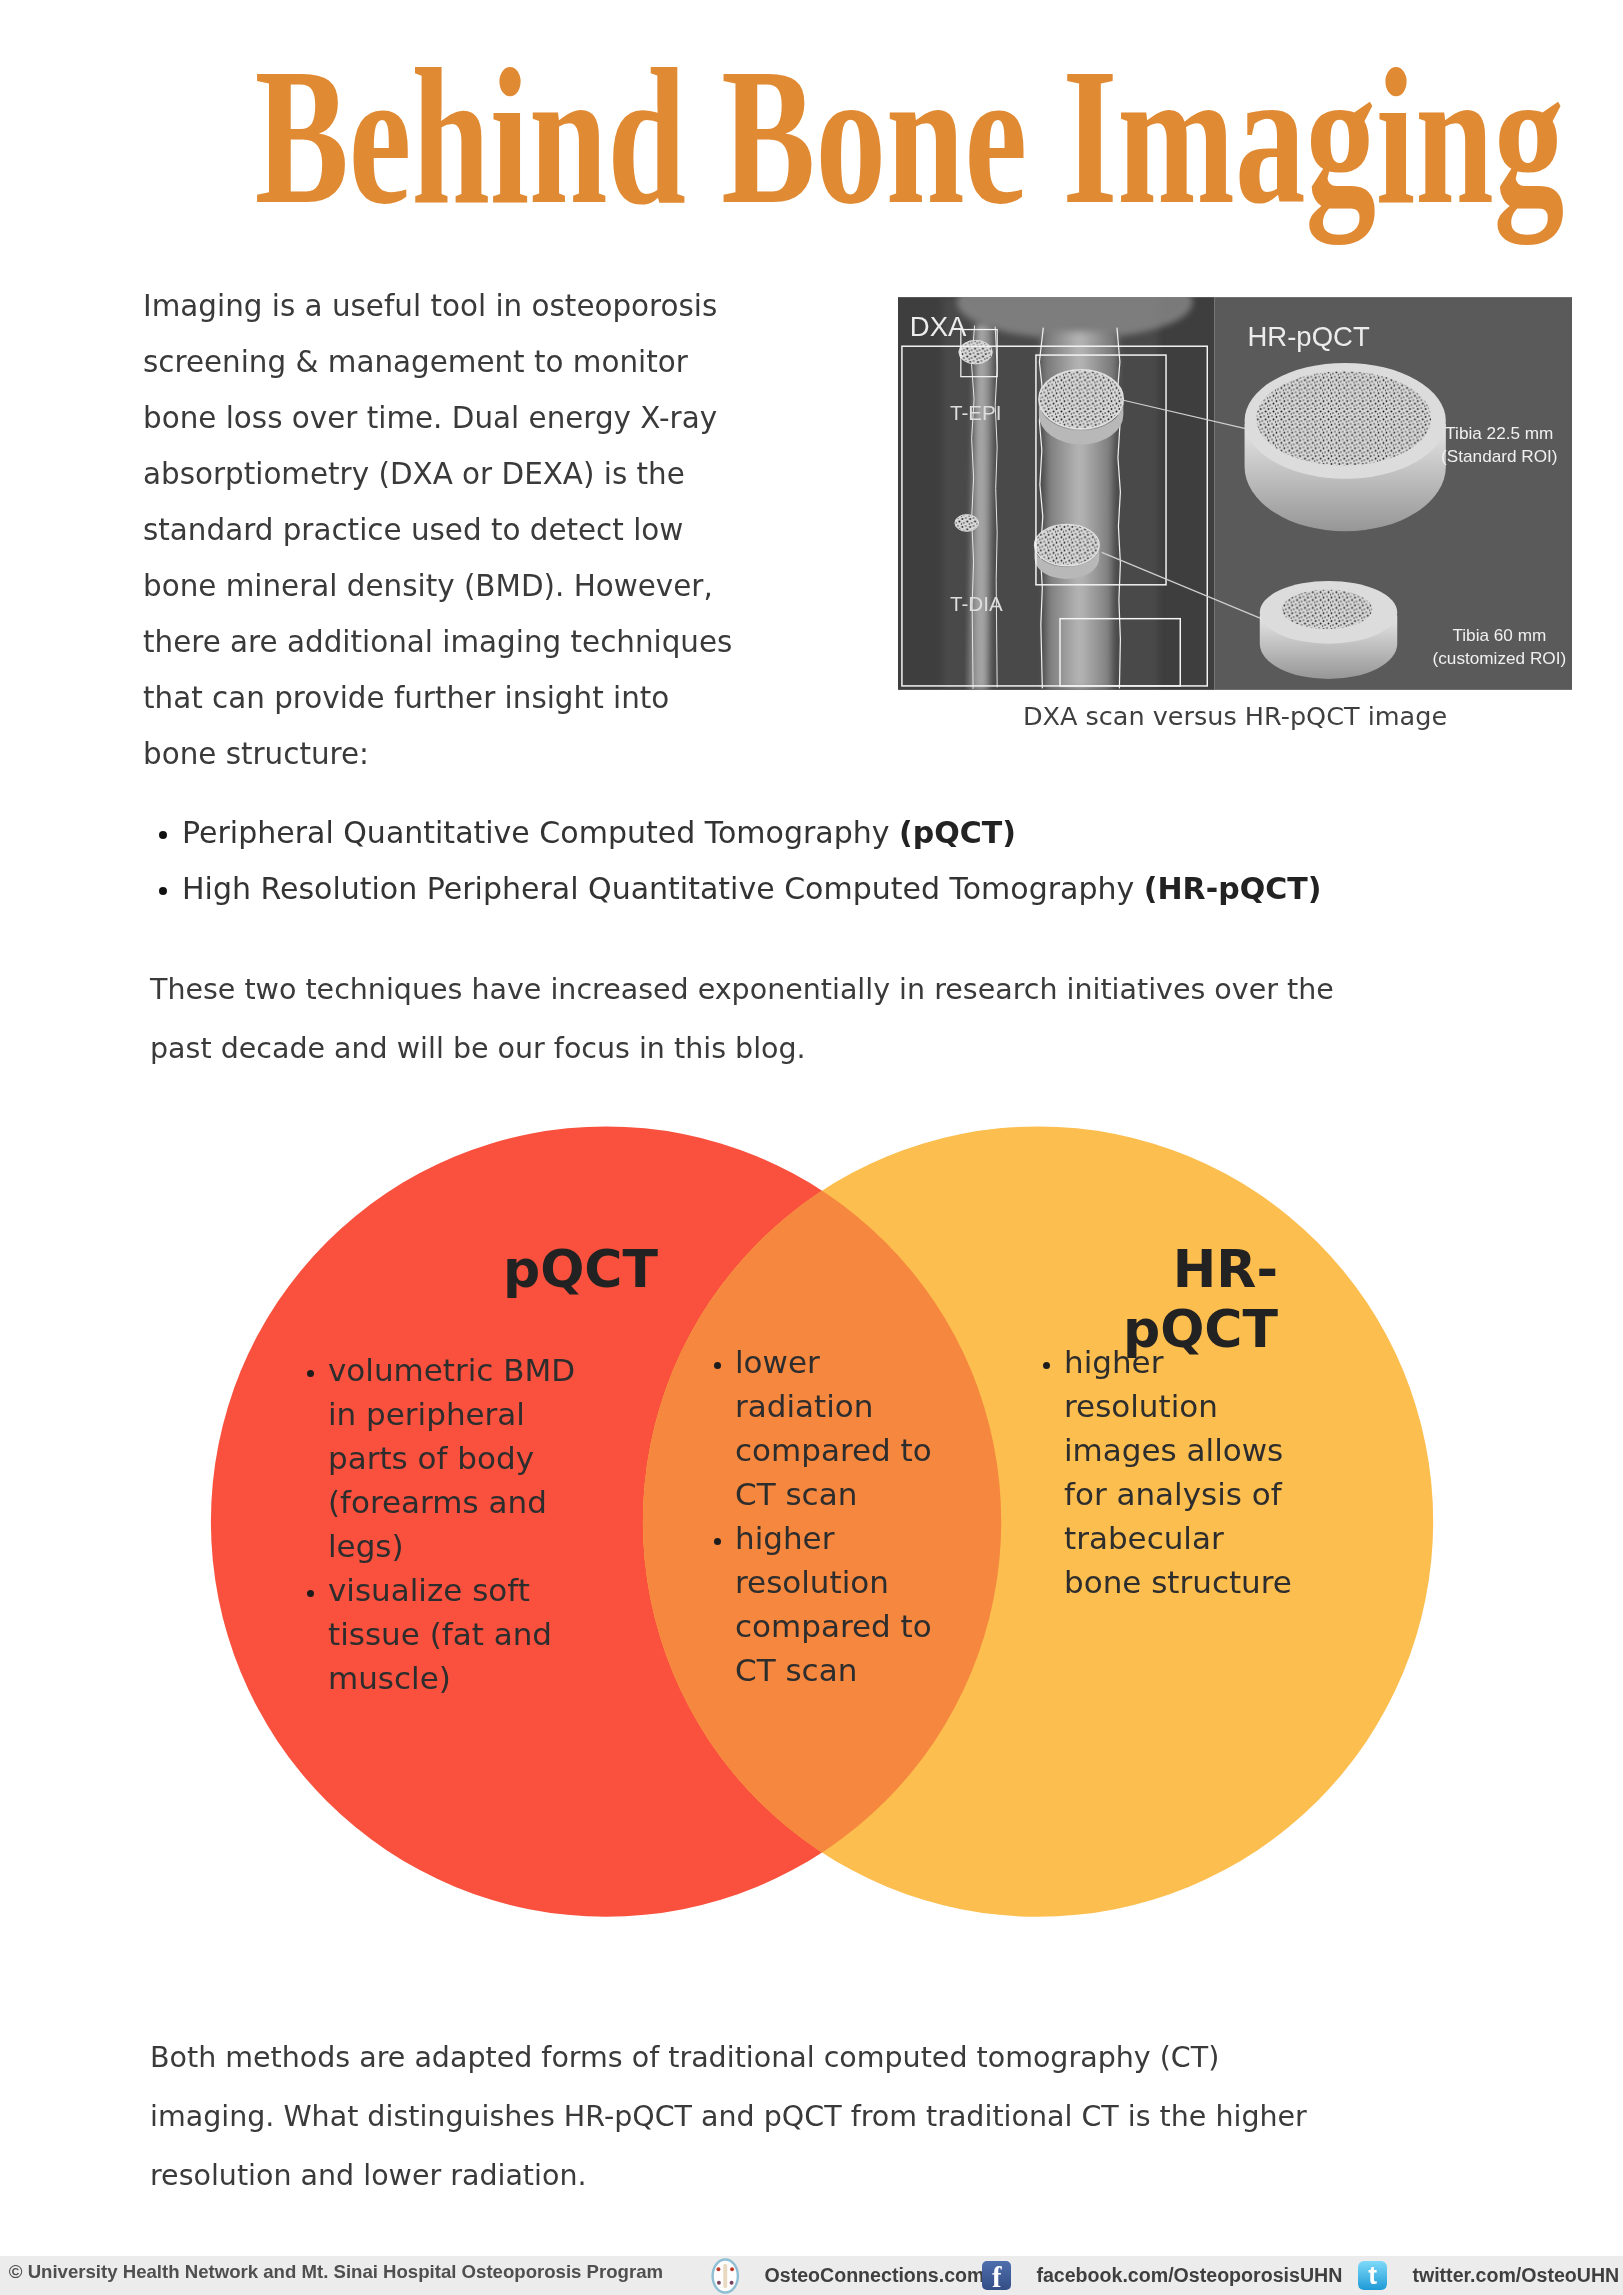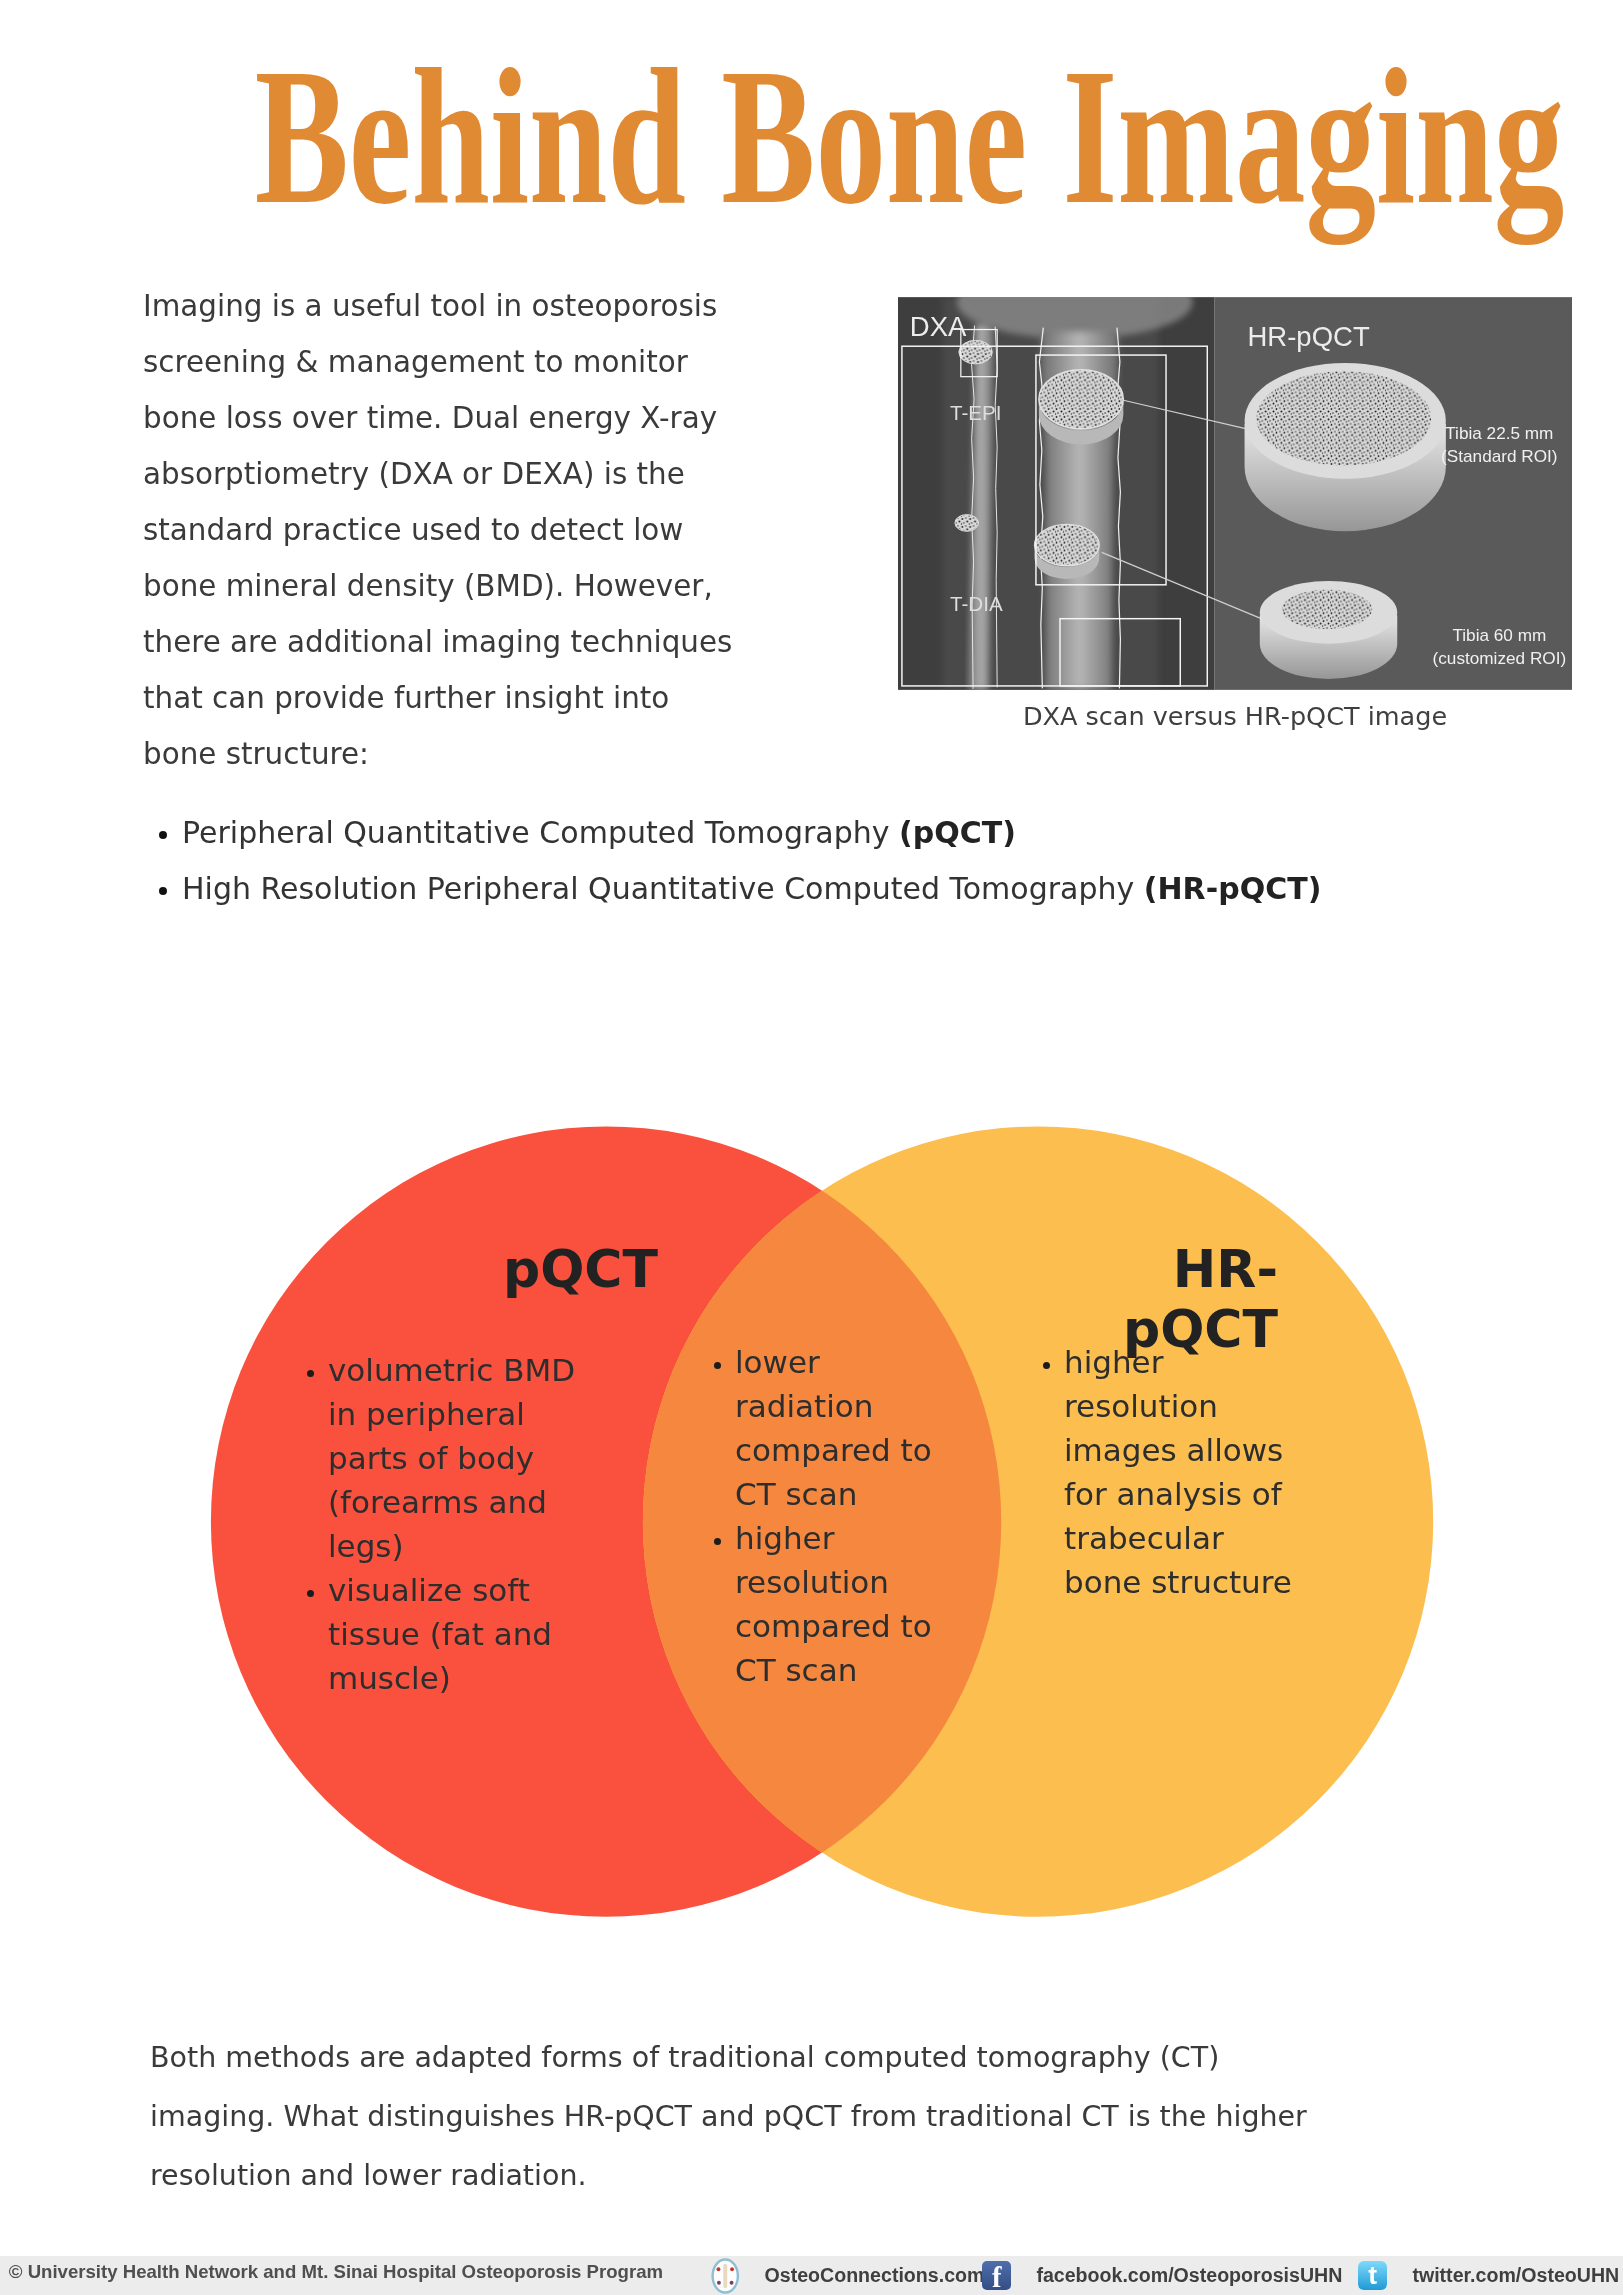--- a/index.html
+++ b/index.html
@@ -151,20 +151,22 @@
       <text x="1225" y="748" font-size="35" fill="#f0f0f0" text-anchor="middle" font-family="Liberation Sans, sans-serif">(customized ROI)</text>
     </svg>
   </div>
   <div class="figcaption">DXA scan versus HR-pQCT image</div>
 
   <ul class="tech">
     <li><span>Peripheral Quantitative Computed Tomography </span><b>(pQCT)</b></li>
     <li><span>High Resolution Peripheral Quantitative Computed Tomography </span><b>(HR-pQCT)</b></li>
   </ul>
 
+  <div class="para p2">These two techniques have increased exponentially in research initiatives over the
+past decade and will be our focus in this blog.</div>
 
   <div class="venn">
     <svg width="1237" height="815" viewBox="0 0 2520 1660">
       <defs>
         <clipPath id="leftClip">
             <circle cx="815" cy="820" r="805"></circle>
           </clipPath>
       </defs>
       <circle cx="815" cy="820" r="805" fill="#F9513D"></circle>
       <circle cx="1695" cy="820" r="805" fill="#FCBE4E"></circle>

